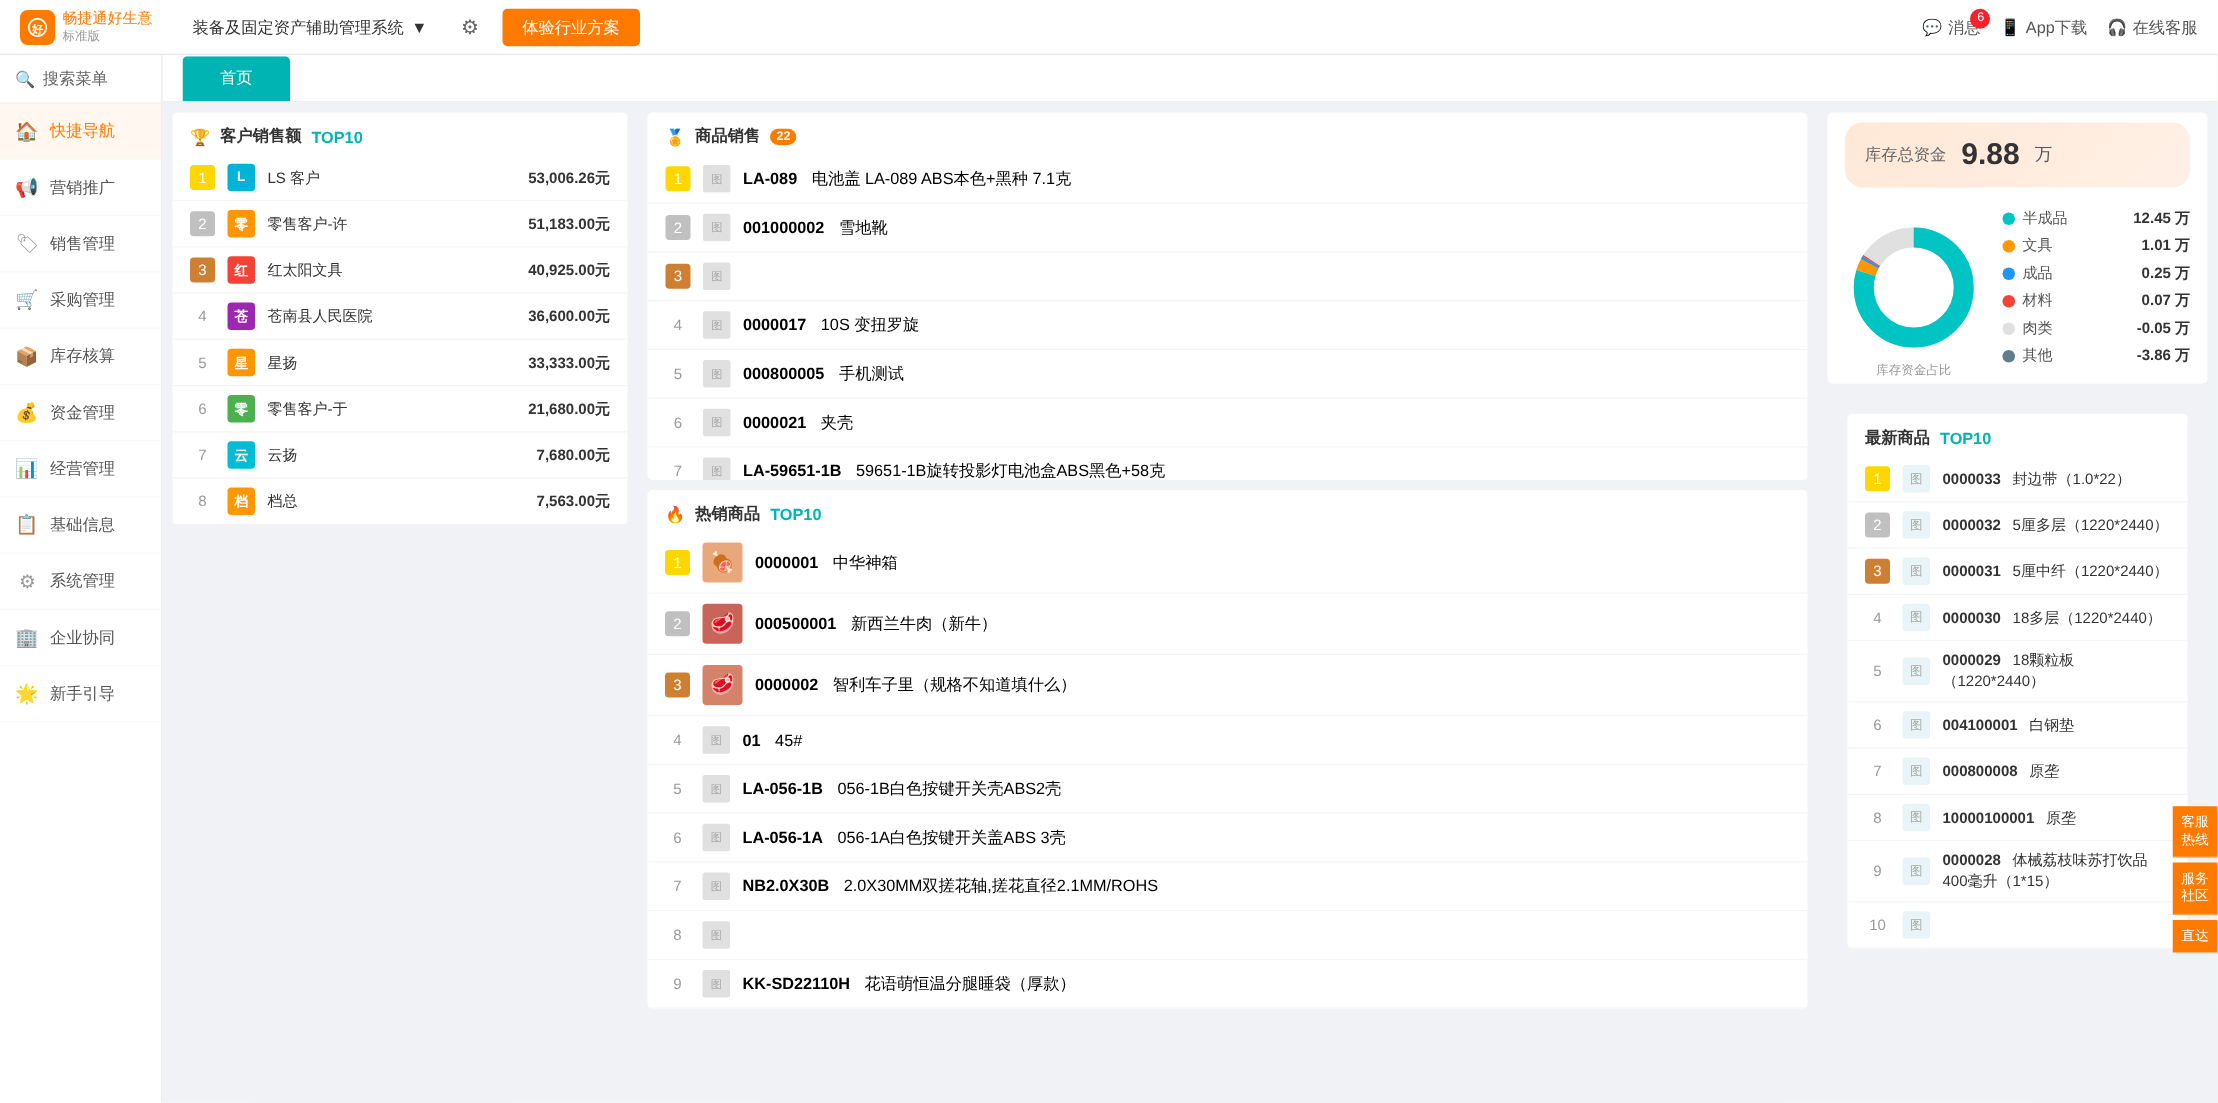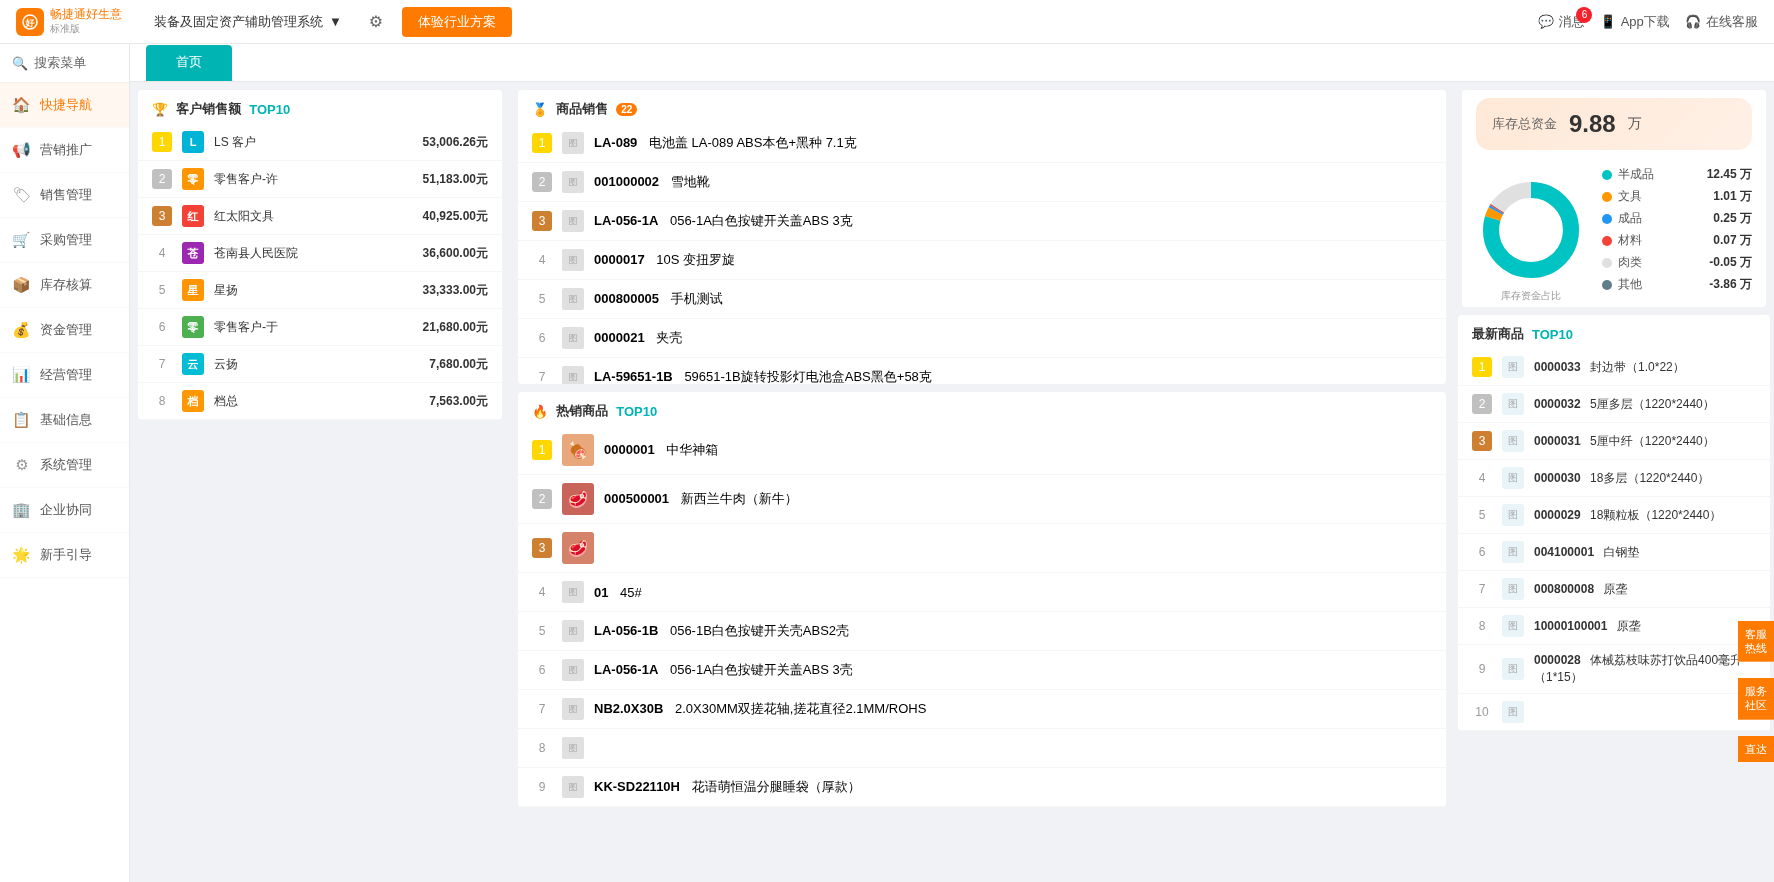--- a/index.html
+++ b/index.html
@@ -325,21 +325,21 @@
 
     
     .scrollable-list {
       max-height: 320px;
       overflow-y: auto;
     }
 
     
     .newest-products {
       background: #fff;
-      margin: 4px;
+      margin: 24px;
       border-radius: 4px;
     }
     .newest-product-item {
       display: flex;
       align-items: center;
       padding: 7px 14px;
       gap: 10px;
       border-bottom: 1px solid #f5f5f5;
     }
     .newest-product-rank {
@@ -362,21 +362,21 @@
     .newest-product-info { flex: 1; font-size: 12px; color: #333; }
 
     
     .float-service {
       position: fixed;
       right: 0;
       bottom: 120px;
       width: 36px;
       display: flex;
       flex-direction: column;
-      gap: 16px;
+      gap: 4px;
       z-index: 200;
     }
     .float-service-item {
       background: #ff7a00;
       color: #fff;
       font-size: 11px;
       text-align: center;
       padding: 6px 4px;
       cursor: pointer;
       line-height: 1.3;
@@ -590,24 +590,20 @@
             <div class="rank-num top2">2</div>
             <div class="img-placeholder">图</div>
             <div class="product-info">
               <span style="font-weight:bold;margin-right:8px;">001000002</span>
               <span>雪地靴</span>
             </div>
           </div>
           <div class="product-item">
             <div class="rank-num top3">3</div>
             <div class="img-placeholder">图</div>
-            <div class="product-info">
-              <span style="font-weight:bold;margin-right:8px;">LA-056-1A</span>
-              <span>056-1A白色按键开关盖ABS 3克</span>
-            </div>
           </div>
           <div class="product-item">
             <div class="rank-num">4</div>
             <div class="img-placeholder">图</div>
             <div class="product-info">
               <span style="font-weight:bold;margin-right:8px;">0000017</span>
               <span>10S 变扭罗旋</span>
             </div>
           </div>
           <div class="product-item">
@@ -662,20 +658,24 @@
             <div class="product-info">
               <span style="font-weight:bold;margin-right:8px;">000500001</span>
               <span>新西兰牛肉（新牛）</span>
             </div>
           </div>
           <div class="product-item">
             <div class="rank-num top3">3</div>
             <div class="product-img-colored" style="background:#d4826a;">
               <span style="font-size:16px;">🥩</span>
             </div>
+            <div class="product-info">
+              <span style="font-weight:bold;margin-right:8px;">0000002</span>
+              <span>智利车子里（规格不知道填什么）</span>
+            </div>
           </div>
           <div class="product-item">
             <div class="rank-num">4</div>
             <div class="img-placeholder">图</div>
             <div class="product-info">
               <span style="font-weight:bold;margin-right:8px;">01</span>
               <span>45#</span>
             </div>
           </div>
           <div class="product-item">

